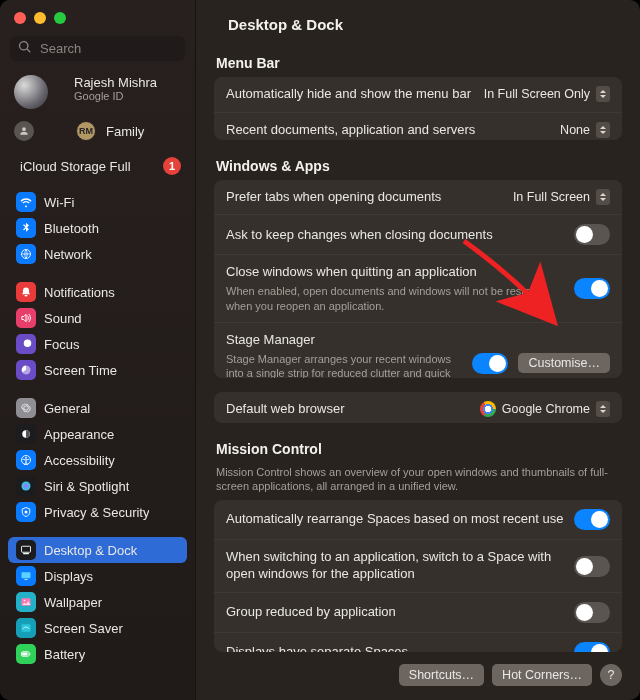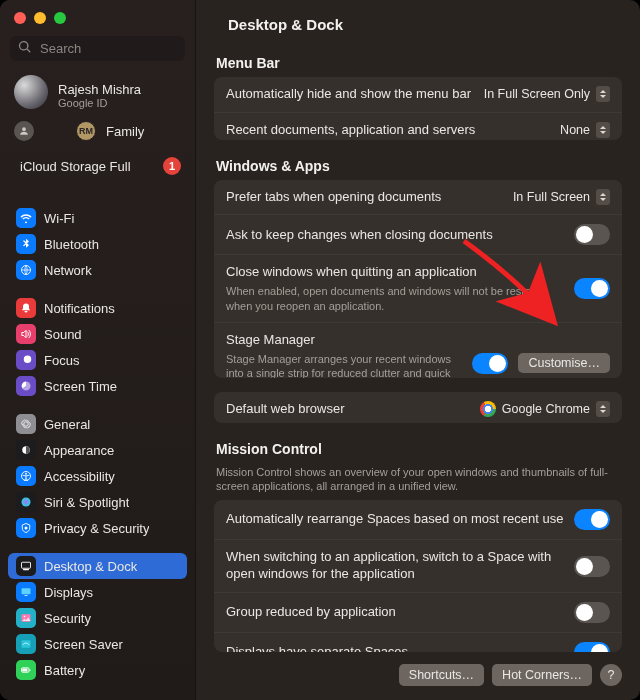--- a/index.html
+++ b/index.html
@@ -64,21 +64,21 @@
     color: #8b8581;
   }
   .search svg { width: 14px; height: 14px; fill: #8b8581; margin-right: 6px; }
   .search input {
     flex: 1; background: transparent; border: none; outline: none;
     color: var(--text); font-size: 13px;
   }
   .search input::placeholder { color: #8b8581; }
 
   .profile {
-    display: flex; align-items: flex-end; gap: 10px;
+    display: flex; align-items: flex-start; gap: 26px;
     padding: 4px 14px 8px 14px;
   }
   .avatar {
     width: 34px; height: 34px; border-radius: 50%;
     background: radial-gradient(circle at 30% 30%, #dadada, #6a686f 60%, #2c2930);
     flex-shrink: 0;
   }
   .profile-text .name { font-size: 13px; color: var(--text); }
   .profile-text .sub { font-size: 11px; color: var(--text-dim); }
 
@@ -105,21 +105,21 @@
     border-radius: 9px; min-width: 18px; height: 18px;
     display: flex; align-items: center; justify-content: center;
     font-size: 11px; font-weight: 600;
   }
 
   .nav {
     flex: 1;
     overflow-y: hidden;
     padding: 0 8px 8px 8px;
   }
-  .nav-group { margin-top: 20px; }
+  .nav-group { margin-top: 4px; }
   .nav-item {
     display: flex; align-items: center; gap: 8px;
     padding: 3px 8px;
     border-radius: 6px;
     cursor: default;
     color: var(--text);
   }
   .nav-item.selected { background: var(--sidebar-sel); }
   .nav-icon {
     width: 20px; height: 20px;
@@ -507,21 +507,21 @@
                   <radialGradient id="sg">
                     <stop offset="0" stop-color="#a66bff"></stop>
                     <stop offset="1" stop-color="#28d1e0"></stop>
                   </radialGradient>
                 </defs>
                 <rect x="2" y="3" width="12" height="10" rx="1" fill="#ff7ab2"></rect>
                 <circle cx="6" cy="6" r="1" fill="#fff"></circle>
                 <path d="M3 12l3-3 2 2 3-4 3 5z" fill="#fff" opacity="0.8"></path>
               </svg>
             </div>
-            <div class="nav-label">Security</div>
+            <div class="nav-label">Wallpaper</div>
           </div>
           <div class="nav-item">
             <div class="nav-icon" style="background: rgb(22, 160, 183);">
               <svg viewBox="0 0 16 16">
                 <defs>
                   <radialGradient id="sg">
                     <stop offset="0" stop-color="#a66bff"></stop>
                     <stop offset="1" stop-color="#28d1e0"></stop>
                   </radialGradient>
                 </defs>

